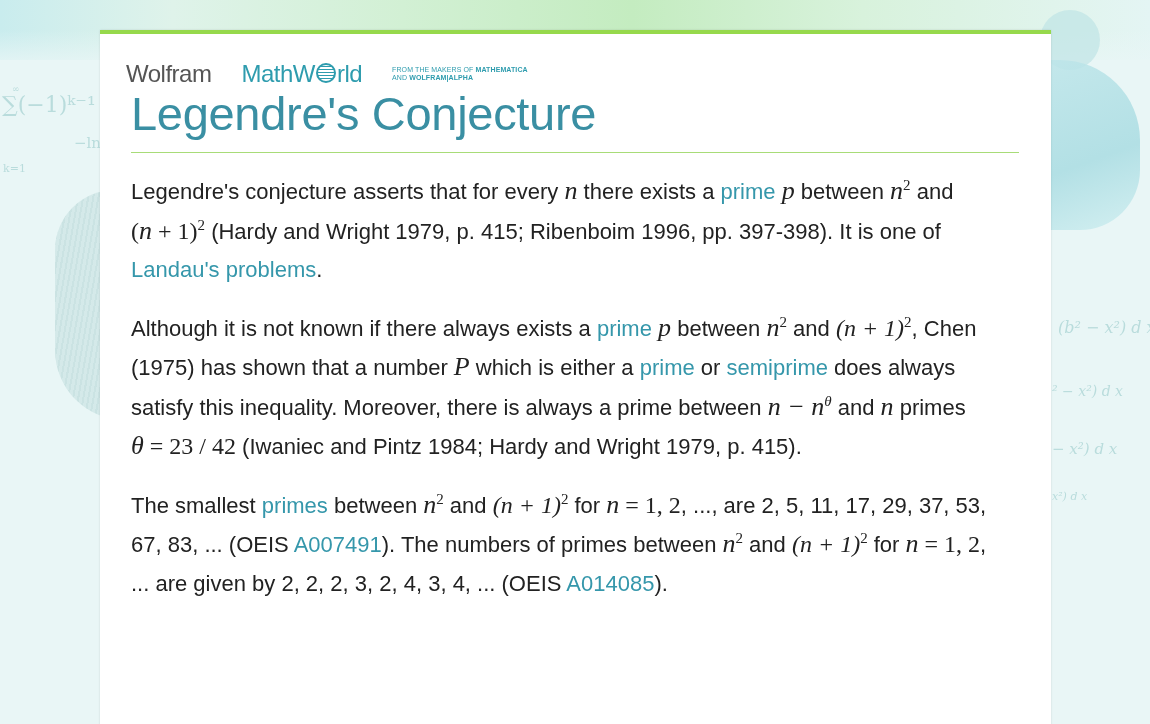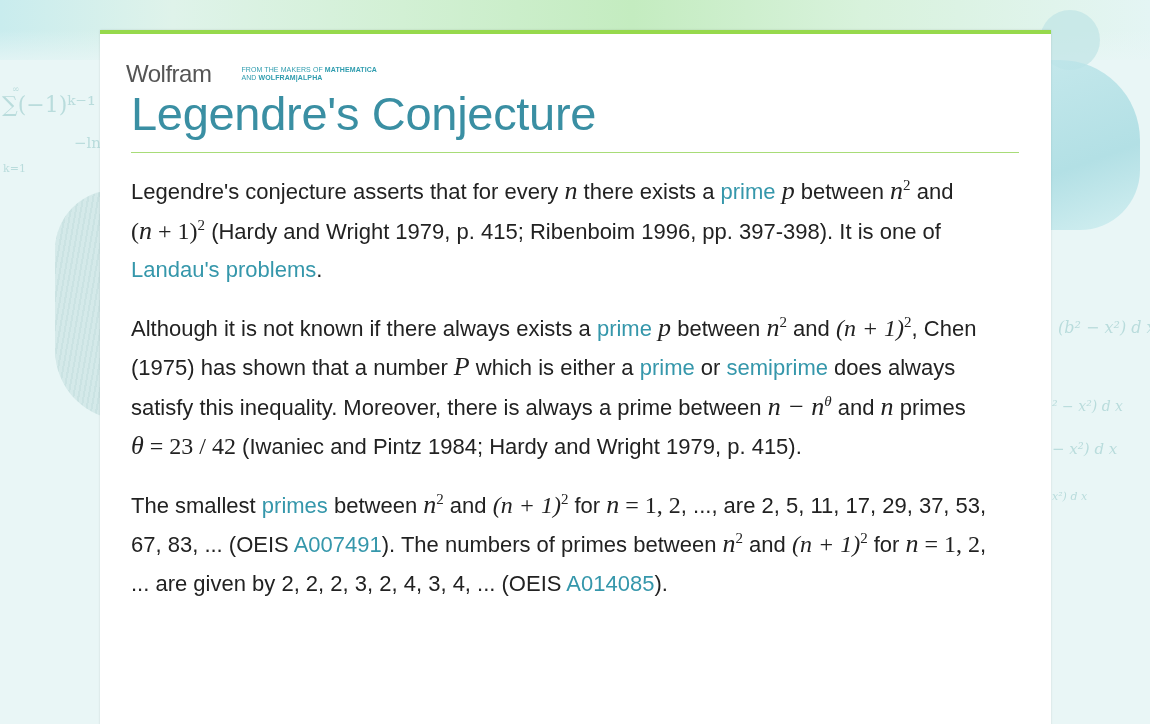--- a/index.html
+++ b/index.html
@@ -163,28 +163,29 @@
 <div class="bg-shape-right2"></div>
 <div class="bg-shape-right"></div>
 
 <div class="bg-formula" style="left:2px; top:84px; font-size:30px;">
   <span style="font-size:22px;">∑(−1)ᵏ⁻¹</span>
 </div>
 <div class="bg-formula" style="left:12px; top:84px; font-size:9px;">∞</div>
 <div class="bg-formula" style="left:3px; top:142px; font-size:11px;margin-top:20px;">k=1</div>
 <div class="bg-formula" style="left:74px; top:134px; font-size:15px;">−ln</div>
 <div class="bg-formula" style="left:1052px; top:318px; font-size:16px; font-style:italic;padding-left:6px;">(b² − x²)  d x</div>
-<div class="bg-formula" style="left:1052px; top:398px; font-size:14px; font-style:italic;">² − x²)  d x</div>
+<div class="bg-formula" style="left:1052px; top:383px; font-size:14px; font-style:italic;">² − x²)  d x</div>
 <div class="bg-formula" style="left:1052px; top:440px; font-size:15px; font-style:italic;">− x²)  d x</div>
 <div class="bg-formula" style="left:1052px; top:490px; font-size:11px; font-style:italic;">x²)  d x</div>
 
 <div class="card">
 
   <a class="logo">
     <span class="logo-wolfram">Wolfram</span>
+    <span class="logo-mathworld"><span>MathW</span><span class="globe-icon"></span><span>rld</span></span>
     <span class="logo-tagline">
       <span><span>FROM THE MAKERS OF </span><b>MATHEMATICA</b></span>
       <span><span>AND </span><b>WOLFRAM|ALPHA</b></span>
     </span>
   </a>
 
   <h1 class="page-title">Legendre's Conjecture</h1>
   <div class="title-rule"></div>
 
   <div class="content">

